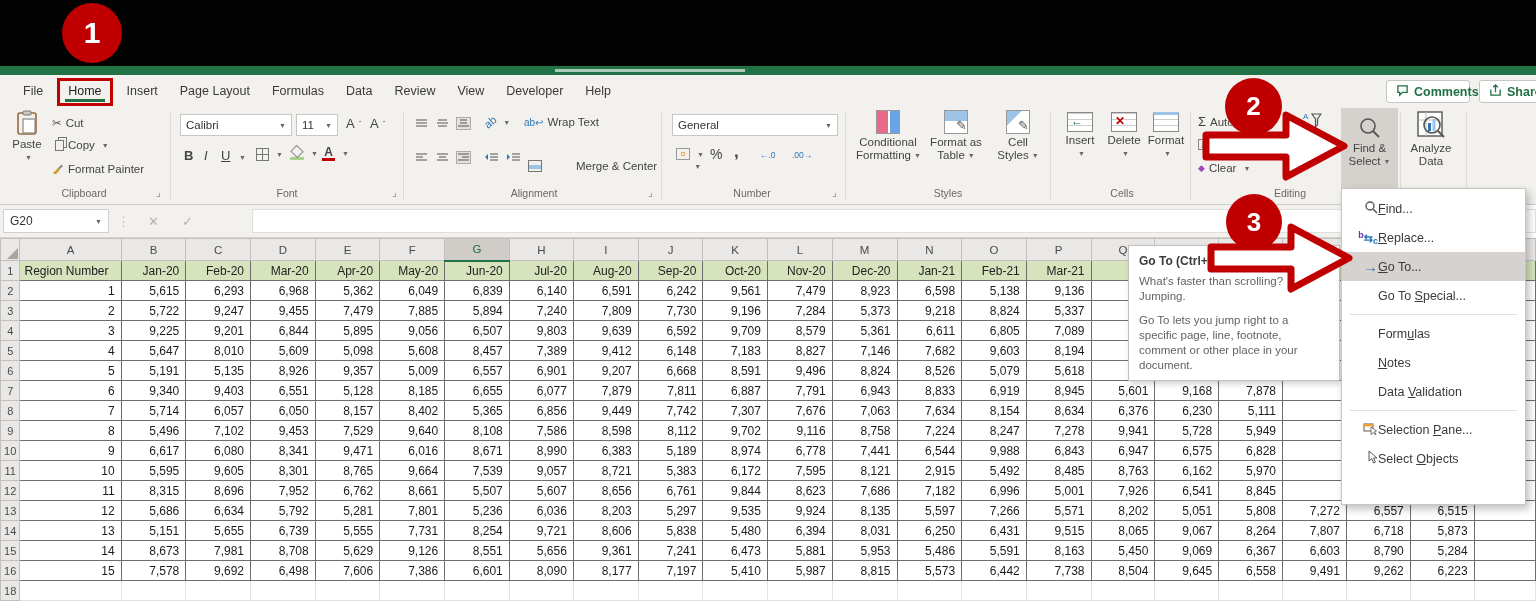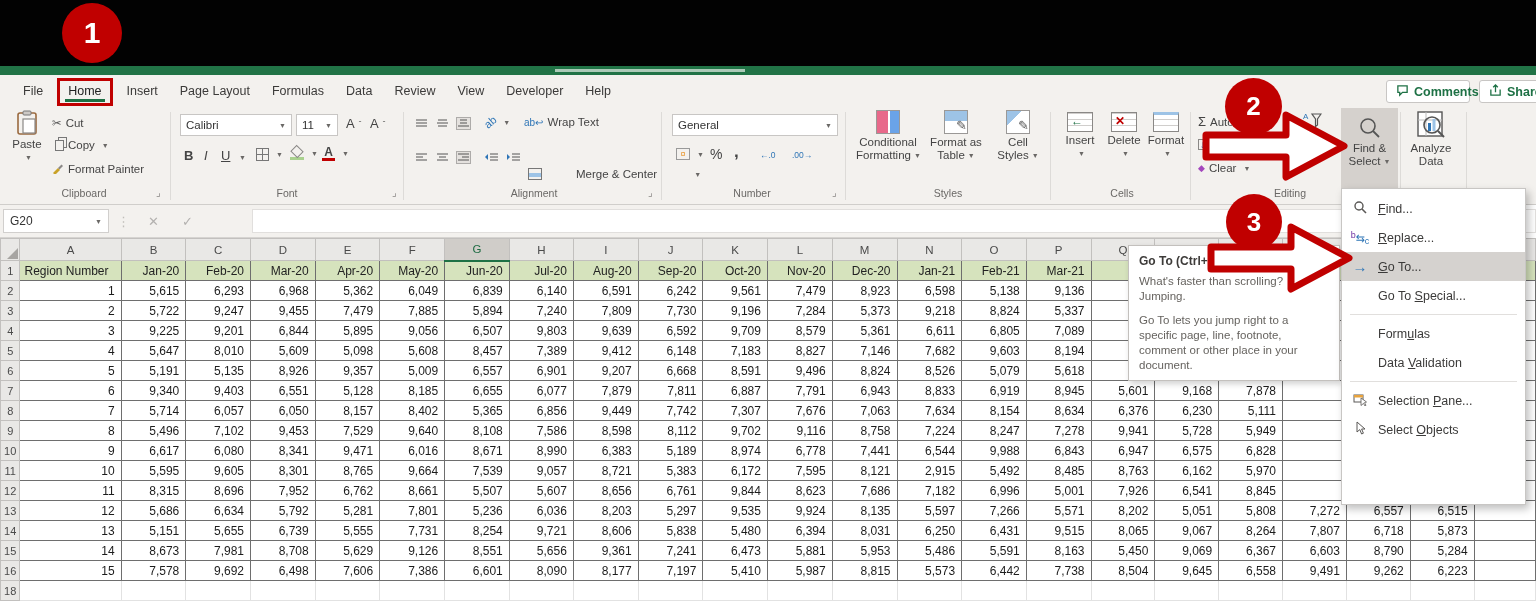--- a/index.html
+++ b/index.html
@@ -71,21 +71,21 @@
 
   
   .tooltip{position:absolute;left:1128px;top:245px;width:212px;height:136px;background:#fff;border:1px solid #c3c0bd;box-shadow:2px 3px 6px rgba(0,0,0,.18);z-index:10;padding:8px 10px;}
   .tt-title{font-size:12px;font-weight:bold;color:#3d3b39;margin-bottom:6px;}
   .tt-b{font-size:11.5px;color:#66635f;line-height:15px;margin-bottom:9px;}
 
   
   .menu{position:absolute;left:1341px;top:188px;width:185px;height:317px;background:#fff;border:1px solid #c8c6c4;box-shadow:3px 4px 8px rgba(0,0,0,.25);z-index:20;padding:5px 0;}
   .mitem{height:29px;display:flex;align-items:center;font-size:12.5px;color:#3b3a39;}
   .mitem.hl{background:#d5d2cf;}
-  .mic{width:36px;text-align:center;flex:0 0 36px;}
+  .mic{width:36px;text-align:right;flex:0 0 36px;font-weight:bold;}
   .msep{height:1px;background:#e1dfdd;margin:4px 8px;}
   .goarrow{color:#2e75b6;font-size:15px;}
   .ri-b{color:#7030a0;font-size:9px;vertical-align:4px;}
   .ri-a{color:#2e75b6;font-size:11px;}
   .ri-c{color:#2e75b6;font-size:9px;vertical-align:-2px;}
   u{text-decoration:underline;}
 
   
   .badge{position:absolute;background:#c00000;color:#fff;border-radius:50%;font-weight:bold;display:flex;align-items:center;justify-content:center;z-index:80;}
   .arrow{position:absolute;z-index:70;}
@@ -259,21 +259,21 @@
         </svg>
       </div>
     <div class="alico abs" style="left:506px;top:44px;">
         <svg width="15" height="11">
           <line x1="6" y1="2" x2="14" y2="2" stroke="#555"></line>
           <line x1="6" y1="5" x2="14" y2="5" stroke="#555"></line>
           <line x1="6" y1="8" x2="14" y2="8" stroke="#555"></line>
           <path d="M1 2 l3 3 -3 3z" fill="#2e75b6"></path>
         </svg>
       </div>
-    <div class="rowbtn" style="left:528px;top:60px;gap:34px;">
+    <div class="rowbtn" style="left:528px;top:52px;gap:34px;">
         <span style="display:inline-block;width:14px;height:12px;border:1px solid #777;background:linear-gradient(#9dc3e6,#9dc3e6) 0 4px/100% 4px no-repeat;"></span>
         <span>Merge &amp; Center</span>
         <span class="car">▼</span>
       </div>
     <span class="glabel" style="left:534px;">Alignment</span>
     <span class="launch" style="left:648px;">⌟</span>
     <div class="vsep" style="left:661px;"></div>
 
     <div class="selbox" style="left:672px;top:6px;width:166px;height:22px;">
         <span>General</span>
@@ -924,20 +924,24 @@
         <span class="mic"></span>
         <span class="mlabel">Go To <u>S</u>pecial...</span>
       </div>
       <div class="msep"></div>
       <div class="mitem">
         <span class="mic"></span>
         <span class="mlabel">Form<u>u</u>las</span>
       </div>
       <div class="mitem">
         <span class="mic"></span>
+        <span class="mlabel"><u>N</u>otes</span>
+      </div>
+      <div class="mitem">
+        <span class="mic"></span>
         <span class="mlabel">Data <u>V</u>alidation</span>
       </div>
       <div class="msep"></div>
       <div class="mitem">
         <span class="mic"><svg width="15" height="13" viewBox="0 0 15 13">
             <rect x="1" y="2" width="9" height="7" fill="none" stroke="#5a5856"></rect>
             <rect x="1" y="2" width="9" height="2.5" fill="#e8a33d"></rect>
             <polygon points="8,5 8,12.5 10.5,10.4 12,13 13,12.3 11.5,9.6 13.5,9" fill="#ffffff" stroke="#5a5856" stroke-width="0.8"></polygon>
           </svg></span>
         <span class="mlabel">Selection <u>P</u>ane...</span>

